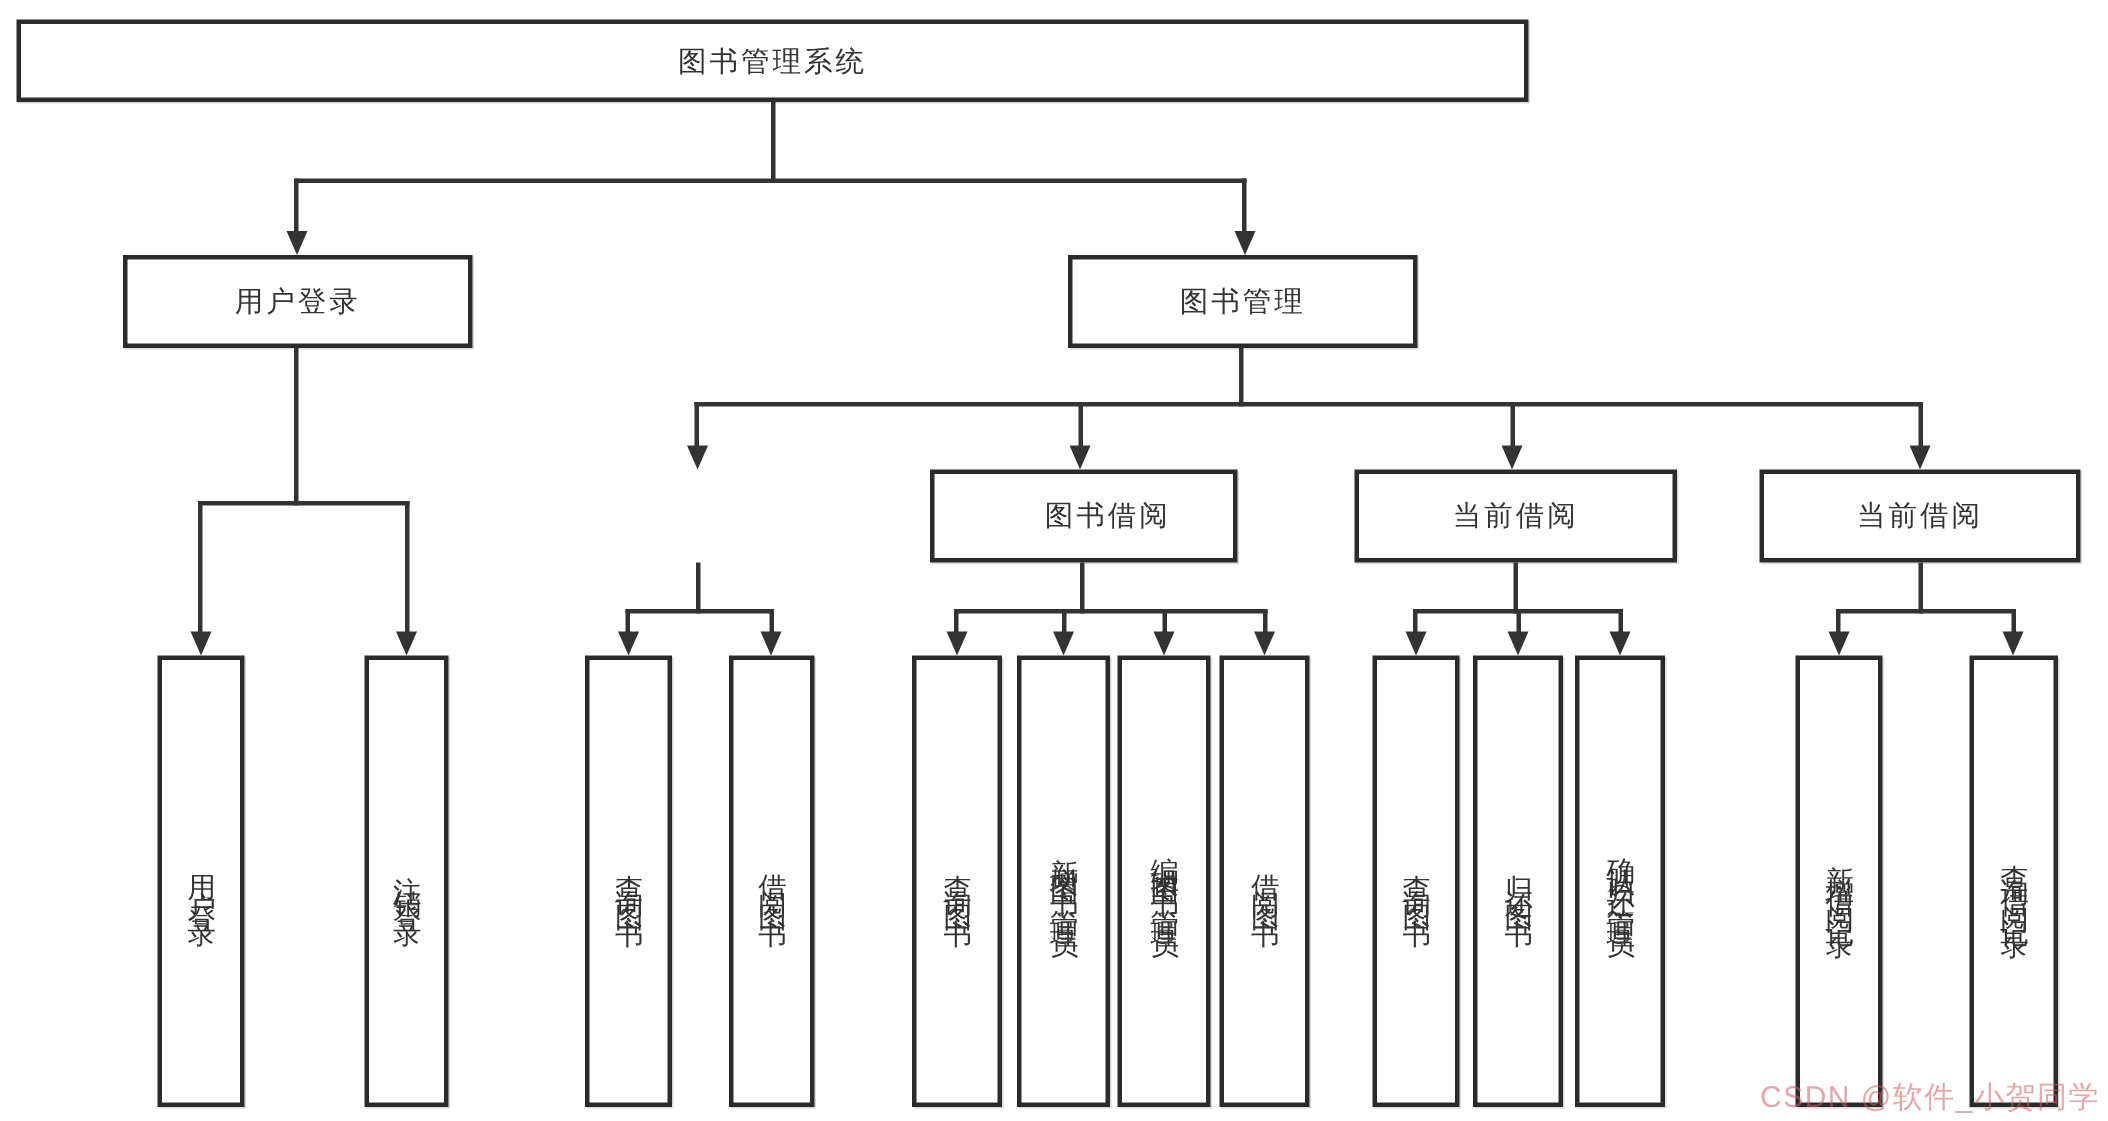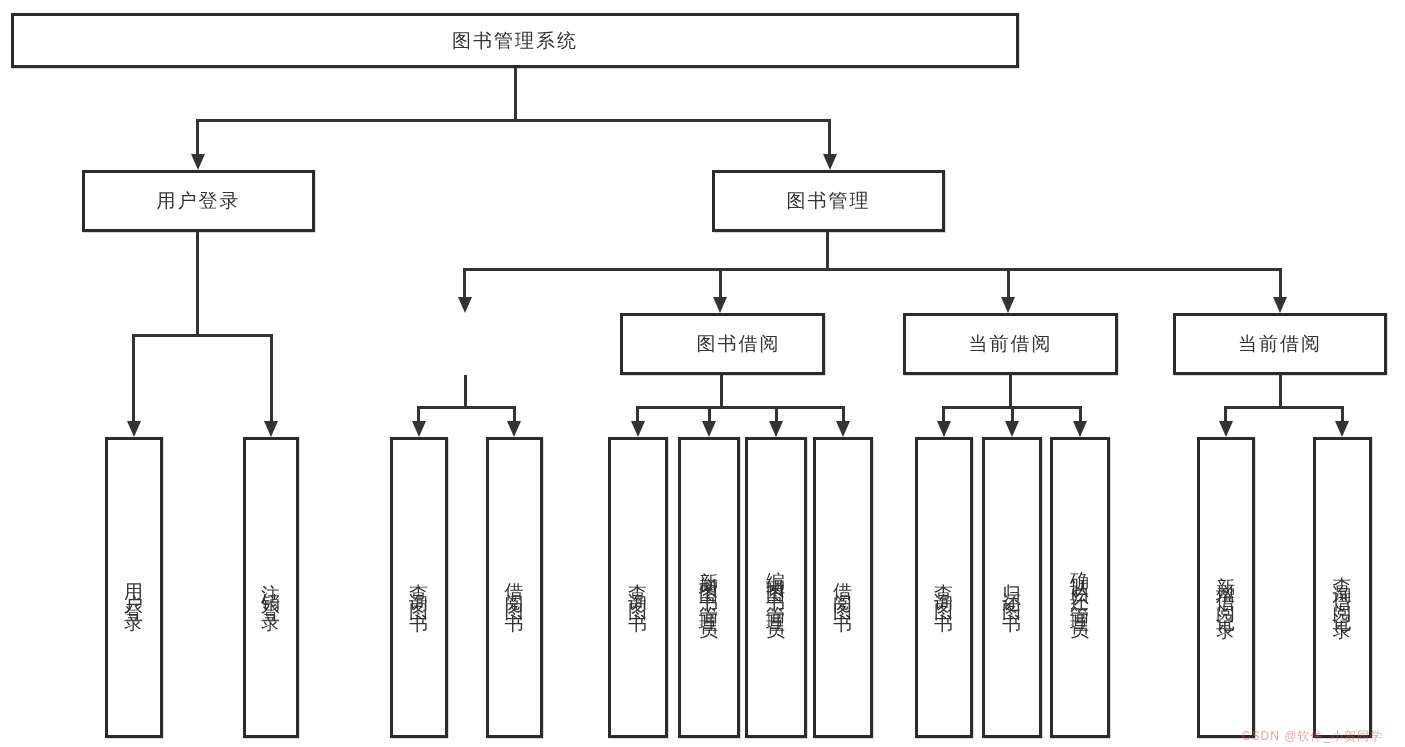--- a/index.html
+++ b/index.html
@@ -19,22 +19,22 @@
     font-size:19px; letter-spacing:10px; line-height:1;
   }
   .vline { position:absolute; width:3px; background:#333333; }
   .hline { position:absolute; height:3px; background:#333333; }
   .arrow {
     position:absolute; width:0; height:0;
     border-left:7px solid transparent; border-right:7px solid transparent;
     border-top:16px solid #333333;
   }
   .watermark {
-    position:absolute; right:22px; bottom:2px; z-index:5;
-    font-size:12px; letter-spacing:1px; color:rgba(205,92,92,0.55);
+    position:absolute; right:5px; bottom:2px; z-index:5;
+    font-size:20px; letter-spacing:1px; color:rgba(205,92,92,0.55);
     white-space:nowrap;
   }
 </style>
 </head>
 <body>
 
 <div class="canvas">
 
   <div class="box hnode" style="left:11px; top:13px; width:1008px; height:55px;">图书管理系统</div>
 

